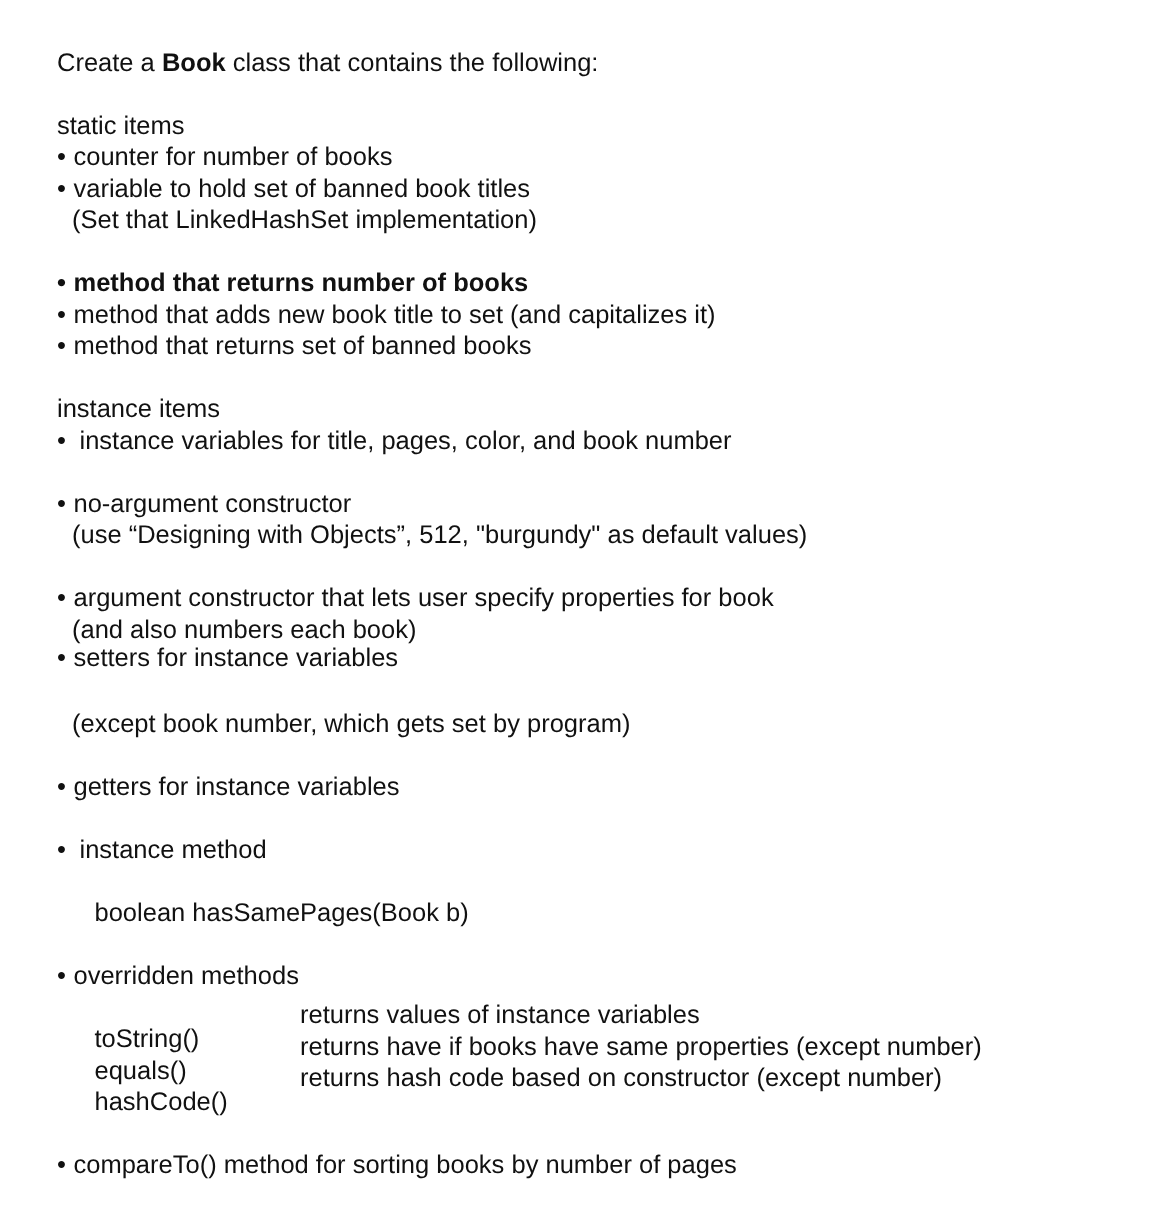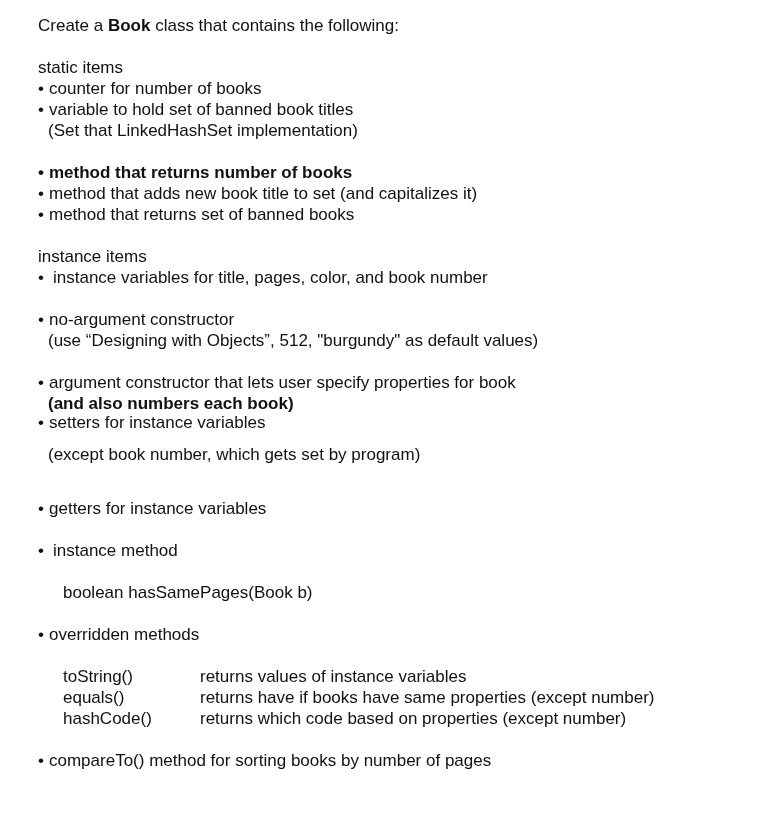--- a/index.html
+++ b/index.html
@@ -1,20 +1,20 @@
 <!DOCTYPE html>
 <html><head>
   <meta charset="utf-8">
   <style>
     html, body { margin: 0; padding: 0; background: #ffffff; }
     body {
       width: 780px; height: 814px; position: relative; overflow: hidden;
       font-family: "Liberation Sans", sans-serif; font-size: 17px; color: #111111;
     }
-    .ln { position: absolute; left: 38px; white-space: pre; line-height: 21px; height: 21px; }
+    .ln { position: absolute; left: 38px; white-space: pre; line-height: 21px; height: 21px; margin-top: 16px; }
     .u { text-underline-offset: 2px; }
     .b { font-weight: bold; }
     .dot { display: inline-block; width: 11px; }
     .dot2 { display: inline-block; width: 15px; }
     .ind { padding-left: 10px; }
     .code { left: 63px; }
     .desc { position: absolute; left: 200px; white-space: pre; line-height: 21px; height: 21px; }
   </style>
 </head>
 <body>
@@ -34,37 +34,37 @@
   <div class="ln" style="top:204px;"><span class="dot">•</span><span>method that returns set of banned books</span></div>
 
   <div class="ln u" style="top:246px;">instance items</div>
 
   <div class="ln" style="top:267px;"><span class="dot2">•</span><span>instance variables for title, pages, color, and book number</span></div>
 
   <div class="ln" style="top:309px;"><span class="dot">•</span><span>no-argument constructor</span></div>
   <div class="ln ind" style="top:330px;">(use “Designing with Objects”, 512, "burgundy" as default values)</div>
 
   <div class="ln" style="top:372px;"><span class="dot">•</span><span>argument constructor that lets user specify properties for book</span></div>
-  <div class="ln ind" style="top:393px;font-weight:bold;">(and also numbers each book)</div>
+  <div class="ln ind" style="top:393px;">(and also numbers each book)</div>
 
   <div class="ln" style="top:412px;"><span class="dot">•</span><span>setters for instance variables</span></div>
-  <div class="ln ind" style="top:444px;">(except book number, which gets set by program)</div>
+  <div class="ln ind" style="top:456px;">(except book number, which gets set by program)</div>
 
   <div class="ln" style="top:498px;"><span class="dot">•</span><span>getters for instance variables</span></div>
 
   <div class="ln" style="top:540px;"><span class="dot2">•</span><span>instance method</span></div>
 
   <div class="ln code" style="top:582px;">boolean hasSamePages(Book b)</div>
 
   <div class="ln" style="top:624px;"><span class="dot">•</span><span>overridden methods</span></div>
 
   <div>
     <div class="ln code" style="top:666px;">toString()</div>
     <div class="desc" style="top:666px;">returns values of instance variables</div>
     <div class="ln code" style="top:687px;">equals()</div>
     <div class="desc" style="top:687px;">returns have if books have same properties (except number)</div>
     <div class="ln code" style="top:708px;">hashCode()</div>
-    <div class="desc" style="top:708px;">returns which code based on properties (except number)</div>
+    <div class="desc" style="top:708px;">returns hash code based on constructor (except number)</div>
   </div>
 
   <div class="ln" style="top:750px;"><span class="dot">•</span><span>compareTo() method for sorting books by number of pages</span></div>
 
 </div>
 
 </body></html>

